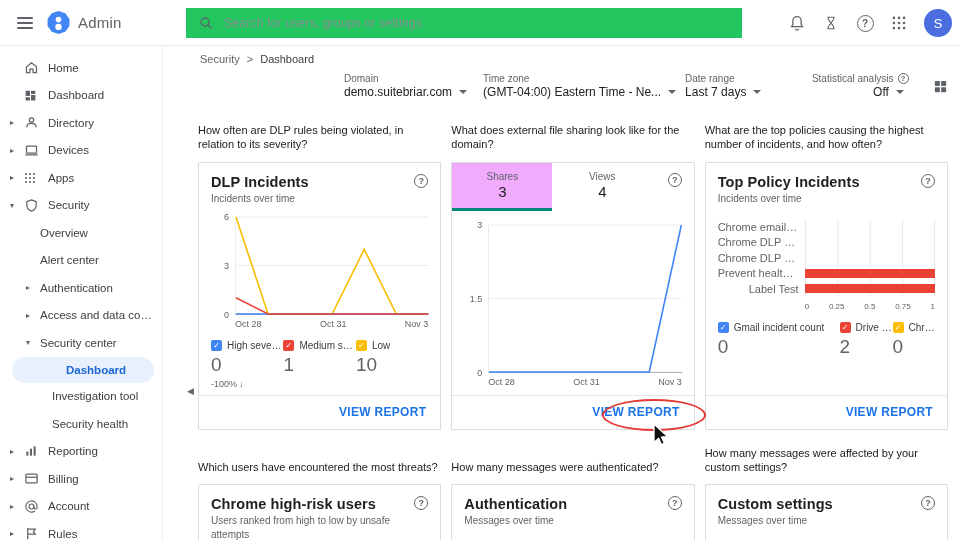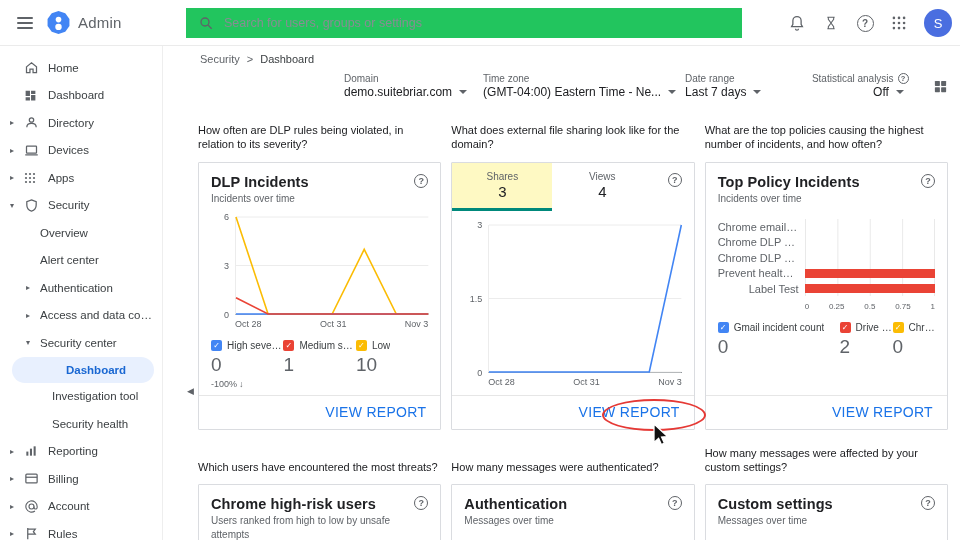--- a/index.html
+++ b/index.html
@@ -49,21 +49,21 @@
 .question{font-size:11px;line-height:1.3;color:#202124}
 .cards{margin-top:10px;align-items:start}
 .card{height:268px;border:1px solid #dadce0;border-radius:1px;background:#fff;display:flex;flex-direction:column;overflow:hidden}
 .card.small{height:140px}
 .card-body{flex:1;min-height:0;padding:11px 12px 0;display:flex;flex-direction:column}
 .title-row{display:flex;align-items:flex-start;gap:6px}
 .card-title{font-size:14.5px;font-weight:bold;color:#202124;letter-spacing:.1px}
 .help{width:14px;height:14px;flex:none;margin-left:auto;border:1.5px solid #5f6368;border-radius:50%;color:#5f6368;font-size:9px;font-weight:bold;display:flex;align-items:center;justify-content:center;cursor:pointer}
 .card-sub{font-size:10px;color:#5f6368;margin-top:2px;line-height:1.35}
 .card-footer{margin-top:auto;border-top:1px solid #e6e6e6;height:34px;flex:none;display:flex;align-items:center;justify-content:flex-end;padding:0 14px;position:relative}
-.view-report{font-size:14px;font-weight:normal;color:#1a73e8;letter-spacing:.3px;cursor:pointer}
+.view-report{font-size:12px;font-weight:bold;color:#1a73e8;letter-spacing:.3px;cursor:pointer}
 
 
 .linechart{display:flex;margin-top:12px;height:98px}
 .linechart.tall{height:148px;margin-top:14px}
 .ylabels{width:24px;flex:none;display:flex;flex-direction:column;justify-content:space-between;align-items:flex-end;padding-right:6px;font-size:9px;color:#5f6368;margin:-5px 0}
 .plot{flex:1;position:relative;border-bottom:1px solid #80868b;border-left:1px solid #ececec}
 .plot svg{position:absolute;inset:0;width:100%;height:100%;overflow:visible}
 .xlabels{display:flex;justify-content:space-between;font-size:9px;color:#5f6368;margin:4px 0 0 24px}
 
 
@@ -73,21 +73,21 @@
 .legend-label{white-space:nowrap;overflow:hidden;text-overflow:ellipsis}
 .valrow{display:flex;margin-top:3px}
 .value{font-size:19px;color:#5f6368}
 .eq .legend-item,.eq .value{flex:1 1 0;min-width:0}
 .w3 .c0{flex:2.3 1 0}.w3 .c1{flex:1 1 0}.w3 .c2{flex:.8 1 0}
 .trend{font-size:9px;color:#5f6368;margin-top:3px;display:flex;gap:2px;align-items:center}
 
 
 .tabs{display:flex;height:48px;flex:none}
 .tab{width:100px;display:flex;flex-direction:column;align-items:center;justify-content:center;gap:1px;cursor:pointer;border-bottom:3px solid transparent}
-.tab.active{background:#fef9c3;border-bottom-color:#00897b}
+.tab.active{background:#f0abfc;border-bottom-color:#00897b}
 .t-label{font-size:10px;color:#5f6368}
 .t-value{font-size:15px;color:#202124}
 .tabs .help{margin:10px 12px 0 auto}
 
 
 .barchart{position:relative;margin-top:14px}
 .bar-row{display:flex;align-items:center;height:15.5px;position:relative}
 .bar-label{width:87px;flex:none;font-size:11px;color:#5f6368;text-align:right;padding-right:6px;white-space:nowrap;overflow:hidden;text-overflow:ellipsis}
 .bar-track{flex:1;height:9px;position:relative}
 .bar-fill{height:100%;position:absolute;left:0;top:0}

